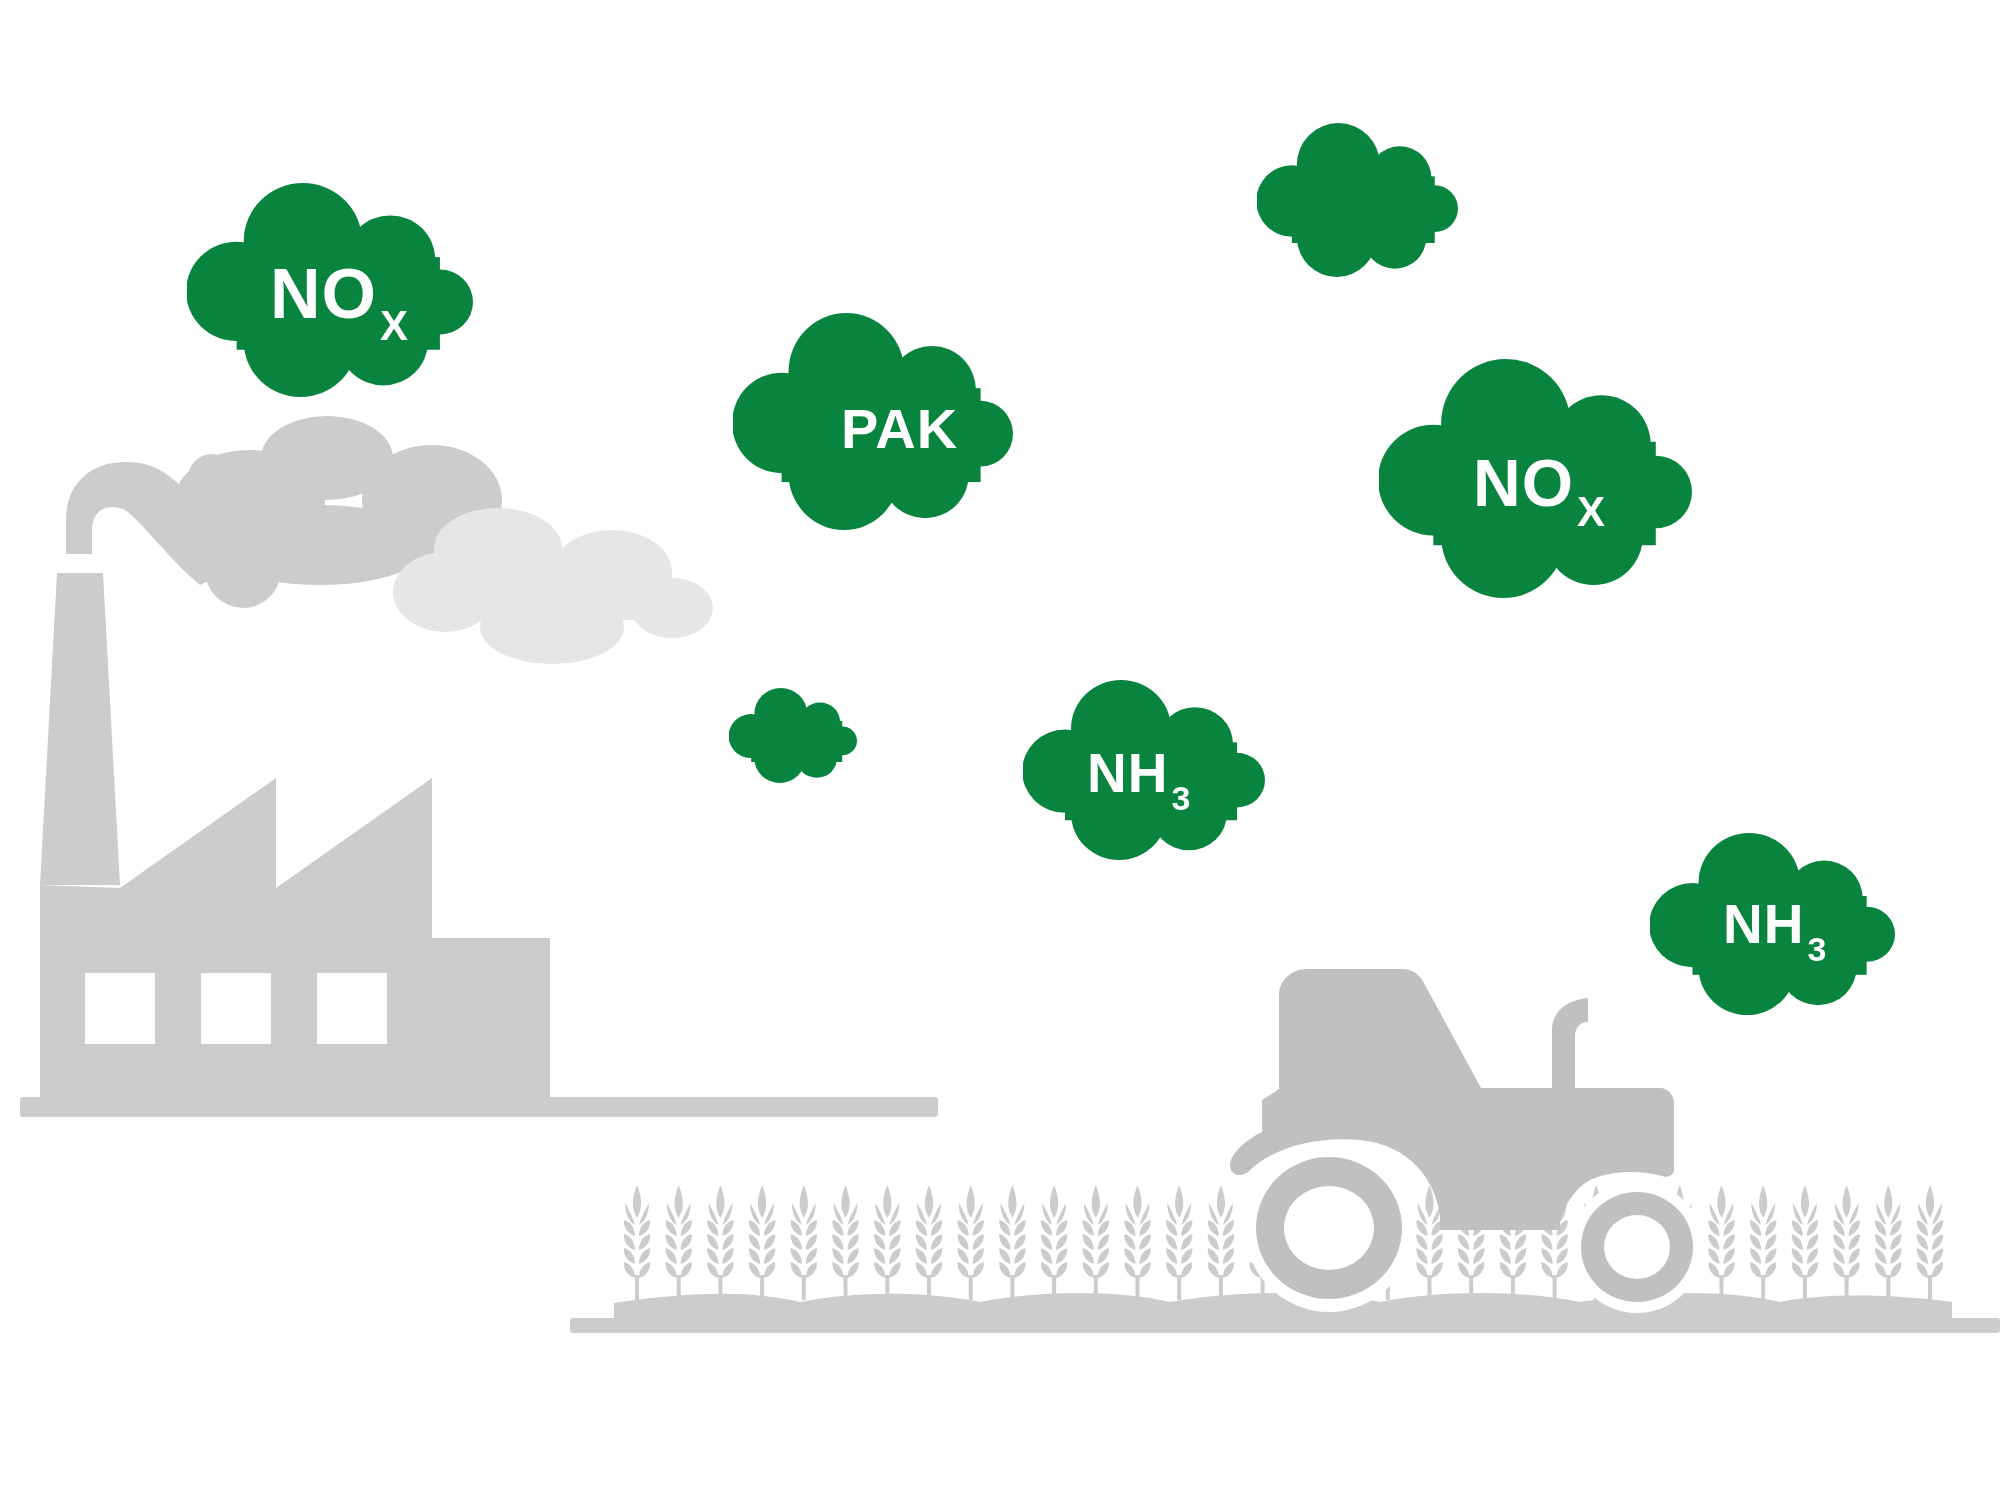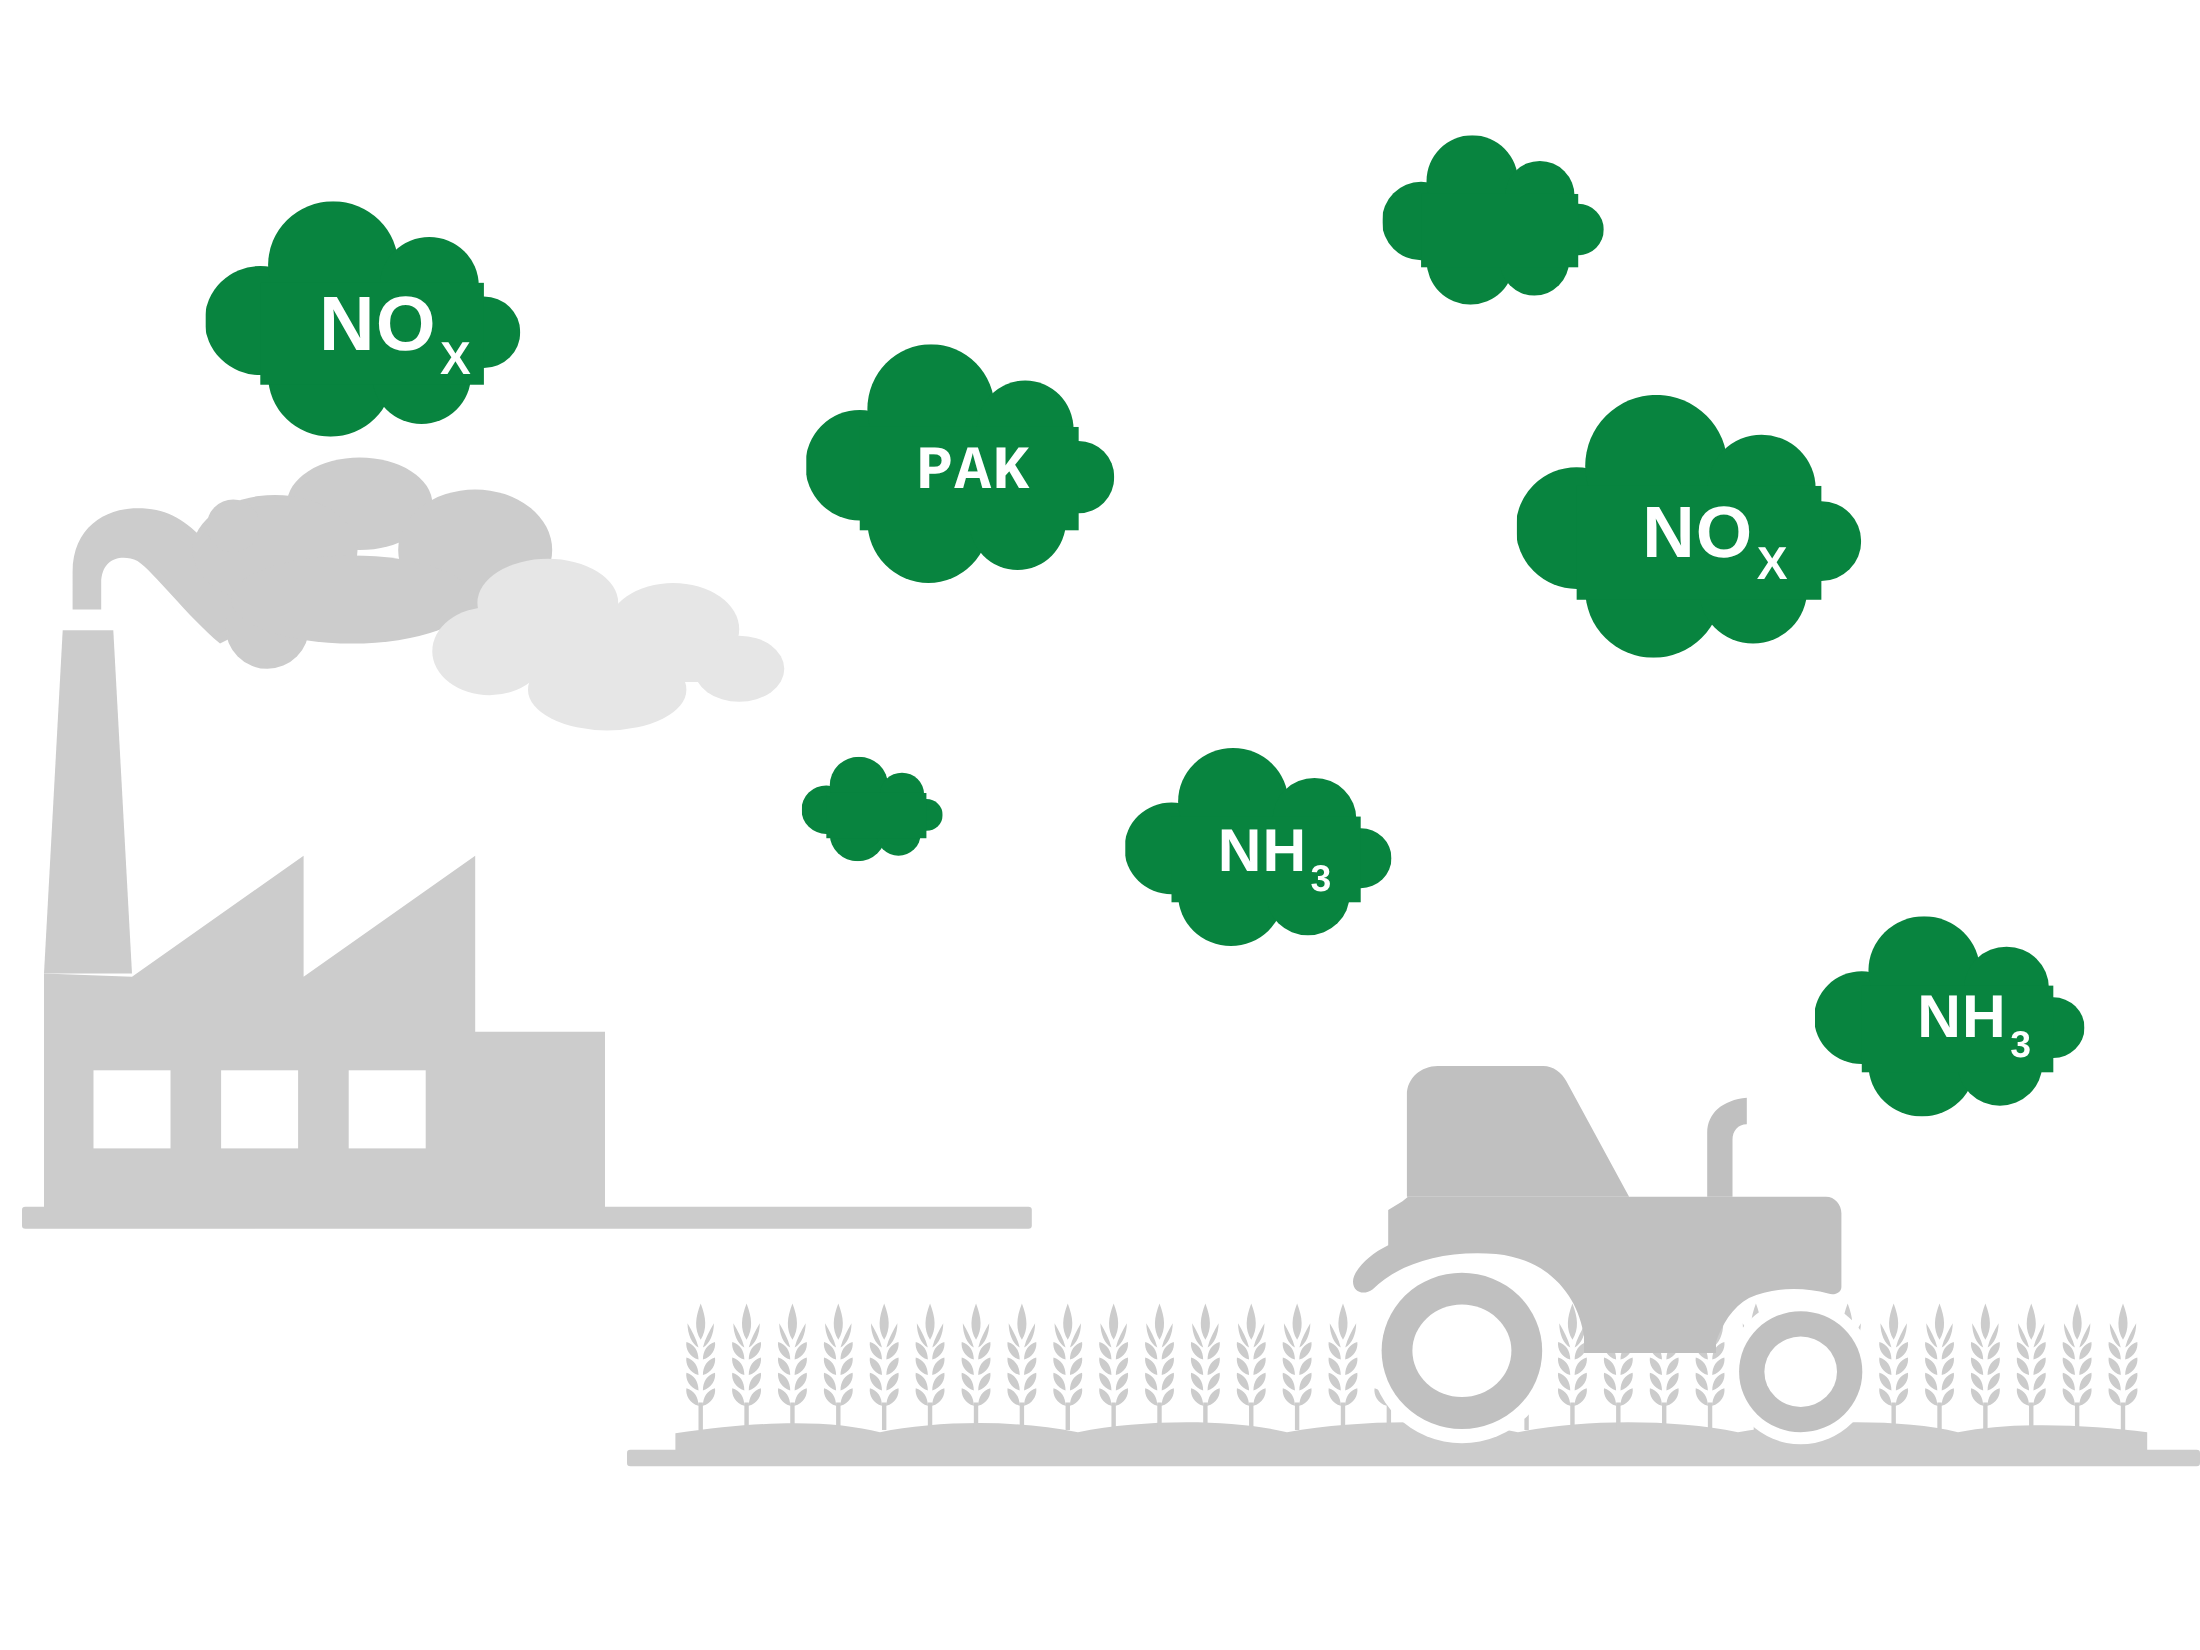--- a/index.html
+++ b/index.html
@@ -1,21 +1,21 @@
 <!DOCTYPE html>
 <html><head>
 <meta charset="utf-8">
 <style>
   html, body { margin: 0; padding: 0; background: #ffffff; }
   body { width: 2000px; height: 1500px; position: relative; overflow: hidden; font-family: "Liberation Sans", "DejaVu Sans", sans-serif; }
   .layer { position: absolute; left: 0; top: 0; }
   .cloud { position: absolute; }
   .cloud svg { position: absolute; left: 0; top: 0; width: 100%; height: 100%; display: block; }
   .label { position: absolute; color: #ffffff; font-weight: bold; white-space: nowrap; line-height: 1; letter-spacing: 1px; }
-  .label .main { display: inline-block; margin-left: 20px; }
+  .label .main { display: inline-block; }
   .label .sub { display: inline-block; margin-left: 3px; }
 </style>
 </head>
 <body>
 
 <svg width="0" height="0" style="position:absolute">
   <defs>
     <g id="cloudShape">
       <circle cx="105" cy="234" r="107"></circle>
       <circle cx="245" cy="125" r="125"></circle>
@@ -194,21 +194,21 @@
   <svg viewBox="0 0 605 462" preserveAspectRatio="none">
       <use href="#cloudShape" fill="#08843f"></use>
     </svg>
 </div>
 
 <div class="cloud" style="left:733px; top:313px; width:280px; height:217px;">
   <svg viewBox="0 0 605 462" preserveAspectRatio="none">
       <use href="#cloudShape" fill="#08843f"></use>
     </svg>
 </div>
-<div class="label" style="left:813px; top:401px;font-family:Liberation Mono, monospace;">
+<div class="label" style="left:841px; top:401px;">
   <span class="main" style="font-size:56px;">PAK</span>
 </div>
 
 <div class="cloud" style="left:1379px; top:359px; width:313px; height:239px;">
   <svg viewBox="0 0 605 462" preserveAspectRatio="none">
       <use href="#cloudShape" fill="#08843f"></use>
     </svg>
 </div>
 <div class="label" style="left:1473px; top:450px;">
   <span class="main" style="font-size:66px;">NO</span><span class="sub" style="font-size:42px; position:relative; top:20px;">X</span>

